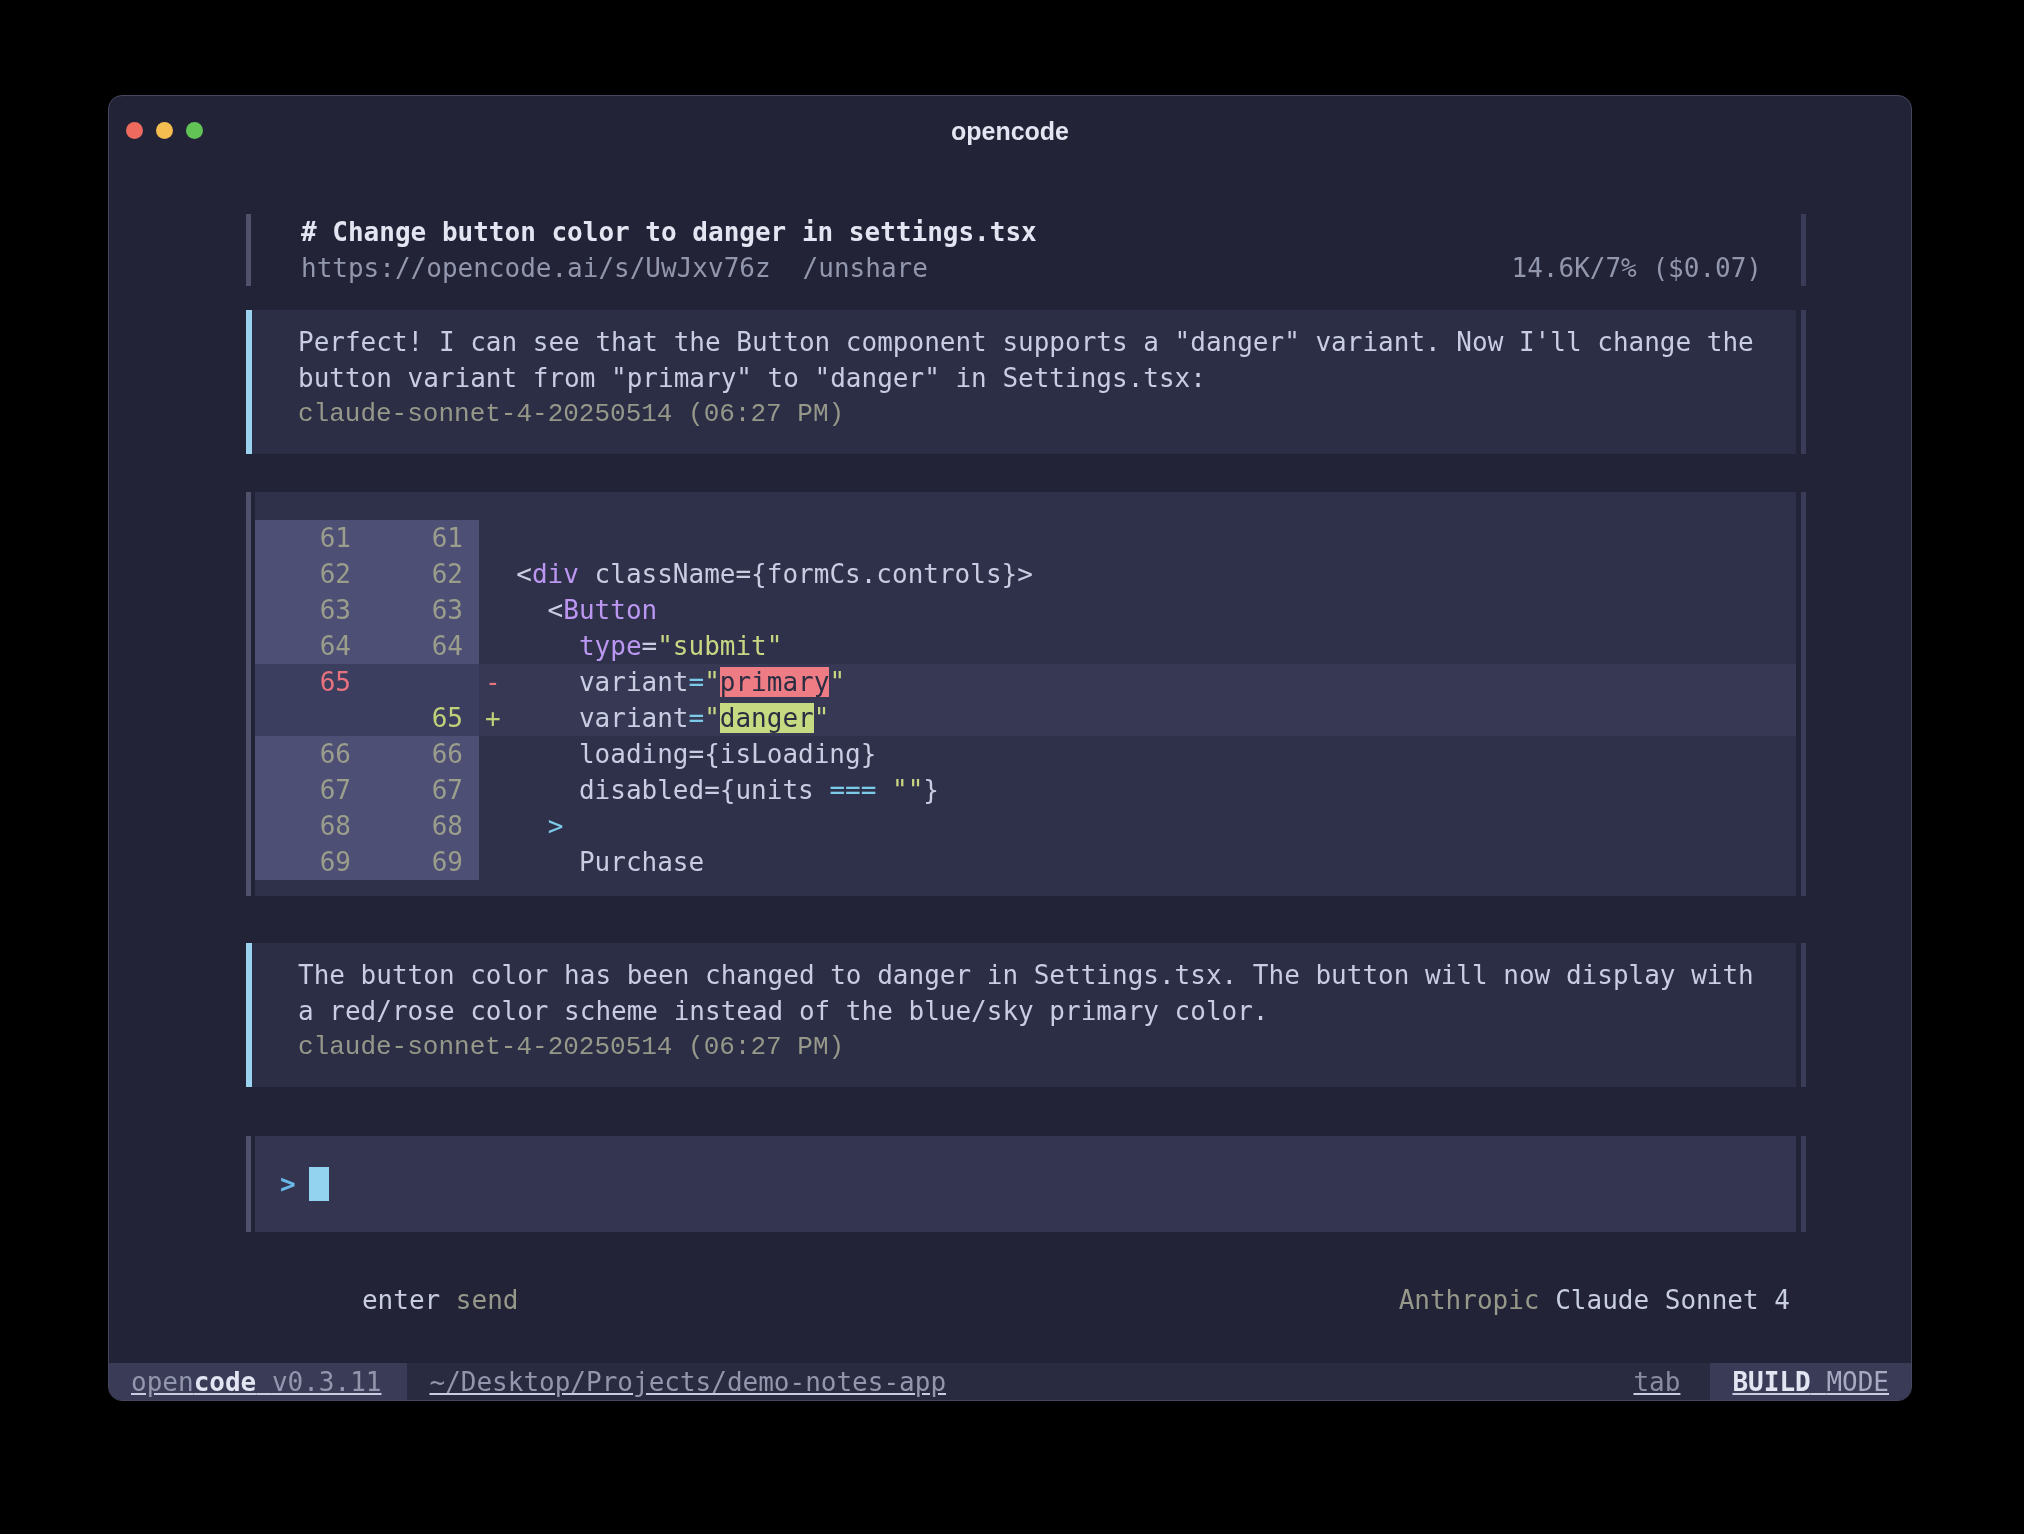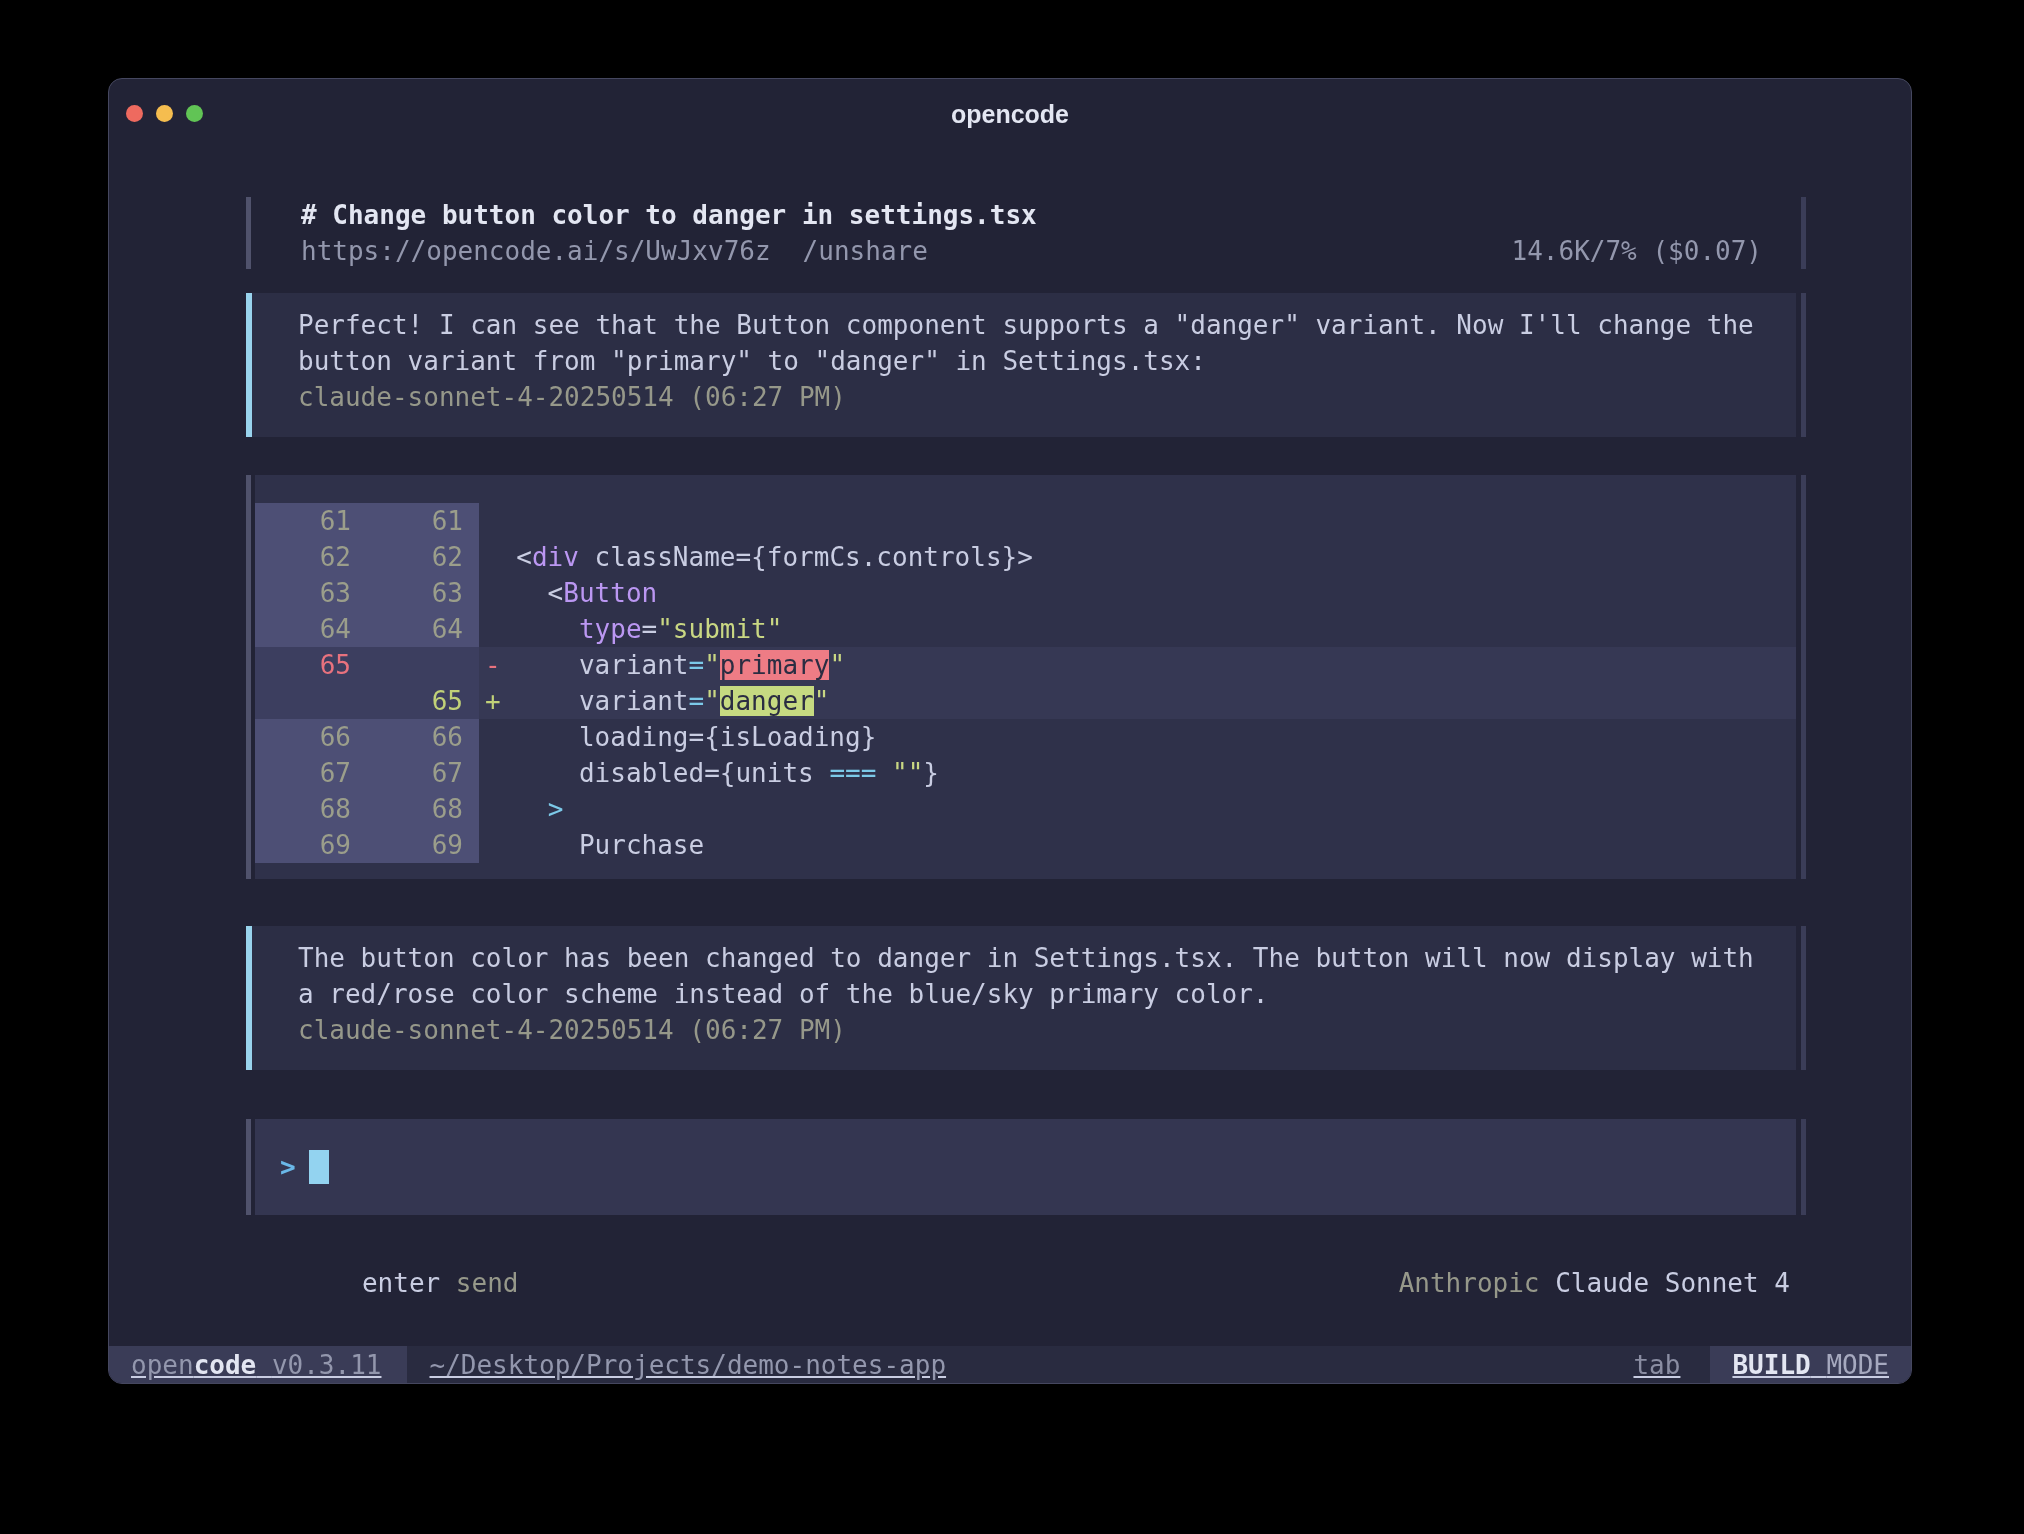--- a/index.html
+++ b/index.html
@@ -39,21 +39,21 @@
   html,body{width:2024px;height:1534px;}
   body{
     background:#000;
     position:relative;
     font-family:"DejaVu Sans Mono","Liberation Mono",monospace;
     font-size:26px;
     color:var(--fg);
     overflow:hidden;
   }
   .window{
-    position:absolute;left:108px;top:78px;width:1804px;height:1306px;
+    position:absolute;left:108px;top:95px;width:1804px;height:1306px;
     background:var(--win-bg);
     border:1px solid var(--win-border);
     border-radius:14px;
   }
   
   .titlebar{height:64px;position:relative;}
   .lights{position:absolute;left:17px;top:26px;display:flex;gap:13px;}
   .light{width:17px;height:17px;border-radius:50%;}
   .light.red{background:var(--traffic-red);}
   .light.yellow{background:var(--traffic-yellow);}
@@ -75,21 +75,21 @@
   .h-sub{display:flex;color:var(--gray);}
   .h-url{white-space:pre;}
   .h-unshare{margin-left:32px;white-space:pre;}
   .h-spacer{flex:1;}
   .h-stats{white-space:pre;}
   
   .message{margin-top:24px;}
   .msg-border{flex:none;width:6px;background:var(--accent-cyan);}
   .msg-body{flex:1;background:var(--msg-bg);padding:14px 30px 22px 46px;}
   .msg-line{height:36px;line-height:36px;white-space:pre;color:var(--fg);}
-  .msg-meta{height:36px;line-height:36px;white-space:pre;color:var(--warmgray);}
+  .msg-meta{height:36px;line-height:36px;white-space:pre;color:var(--warmgray);font-family:Liberation Mono, monospace;}
   .message.second{margin-top:47px;}
   
   .edit-section{margin-top:38px;}
   .edit-gap{flex:none;width:4px;}
   .edit-body{flex:1;background:var(--tool-bg);padding:28px 0 16px 0;}
   .edit-title{height:36px;line-height:36px;padding-left:40px;color:#a2a6ba;white-space:pre;margin-bottom:26px;}
   .diff{width:100%;}
   .diff-row{display:flex;height:36px;line-height:36px;}
   .gcell{flex:none;width:112px;text-align:right;padding-right:16px;background:var(--gutter-bg);color:var(--gutter-num);}
   .dcode{flex:1;padding-left:6px;white-space:pre;color:var(--fg);}

